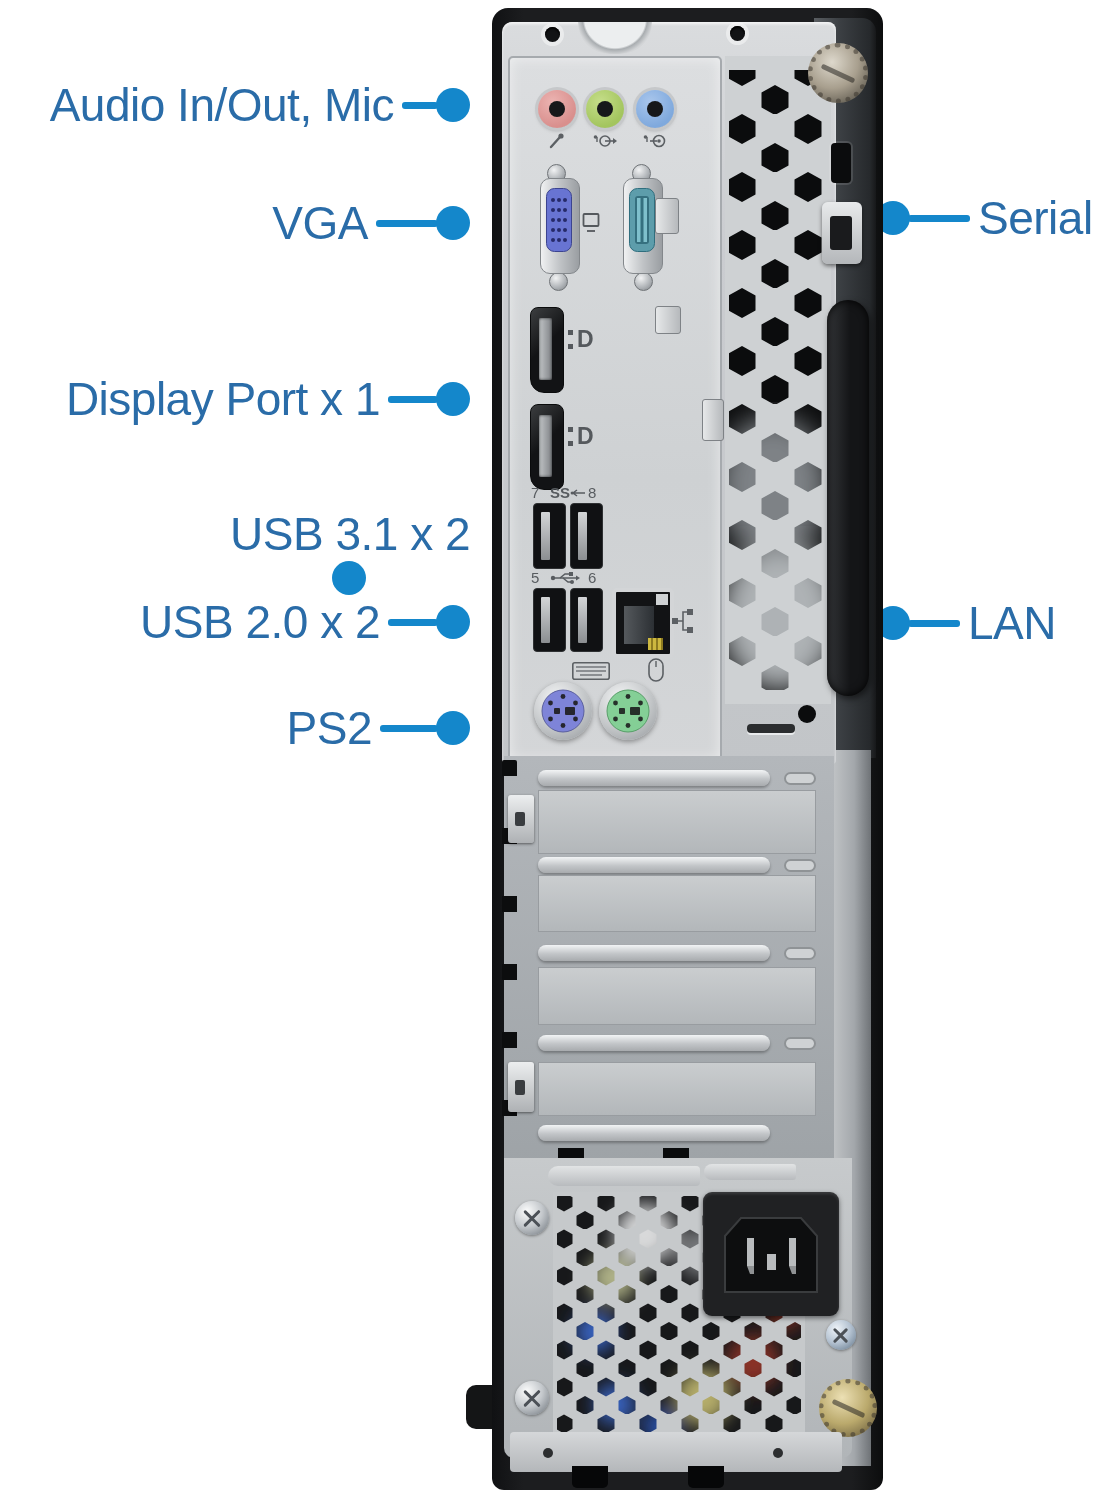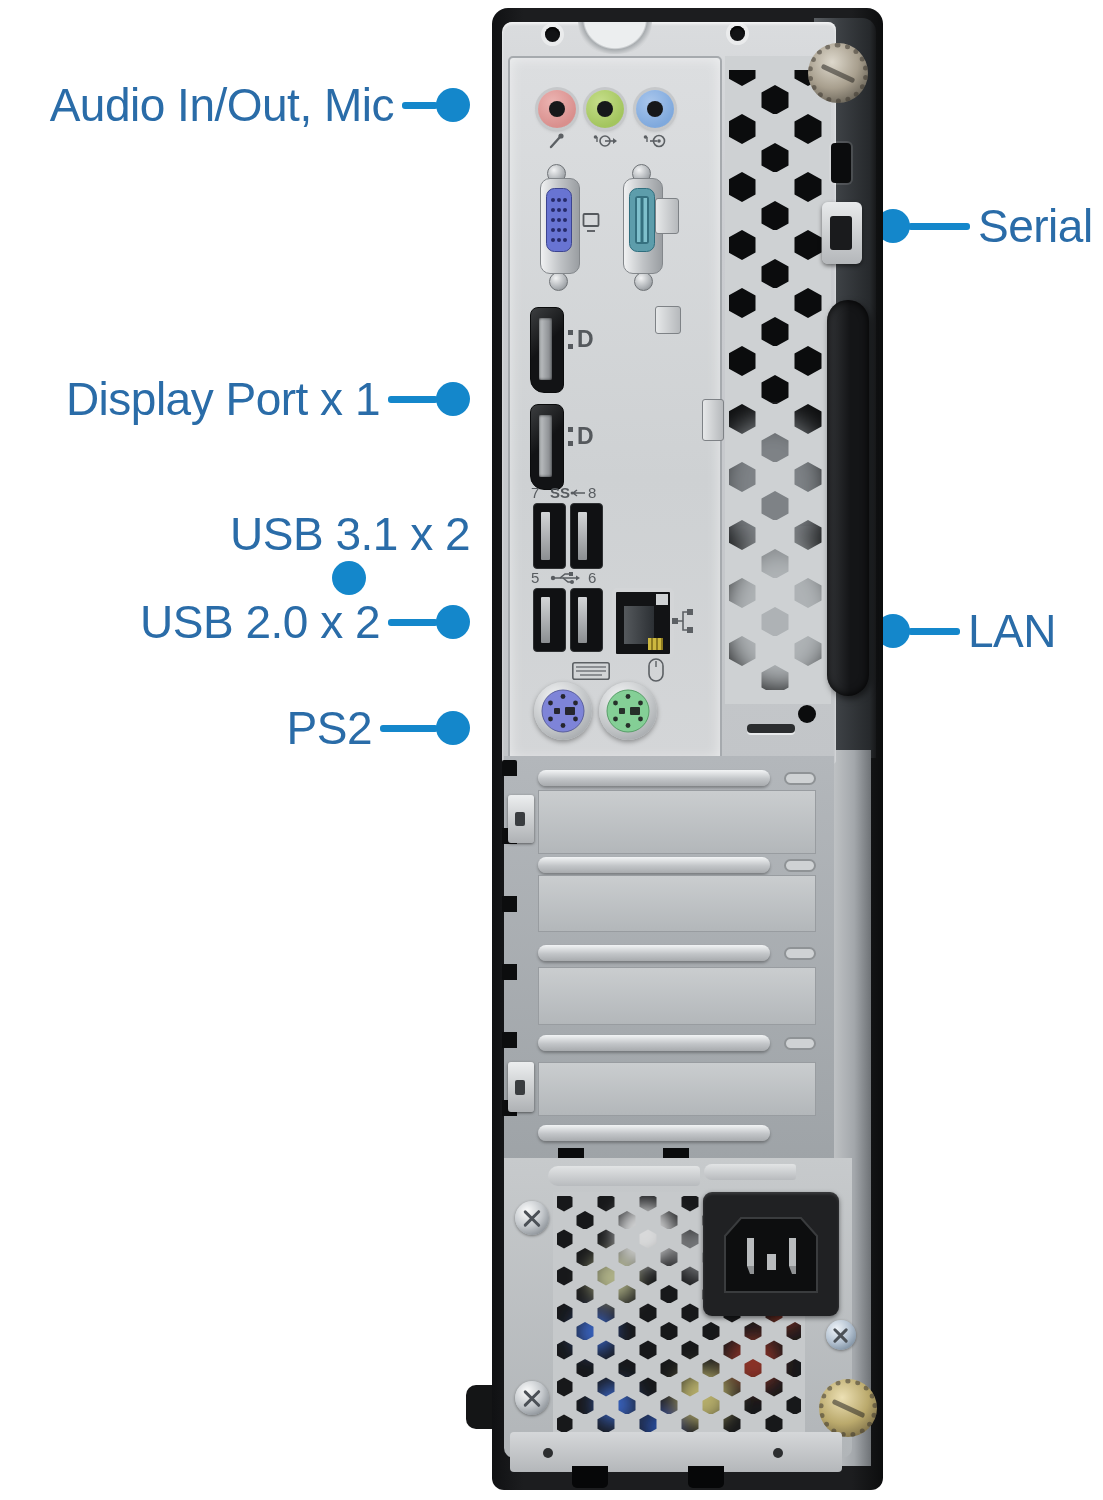--- a/index.html
+++ b/index.html
@@ -8,21 +8,21 @@
   .abs{position:absolute;}
 
   
   .callout{position:absolute;display:flex;align-items:center;height:62px;}
   .callout-text{font-size:46px;font-weight:300;letter-spacing:-0.5px;color:#2a6ca8;white-space:nowrap;}
   .callout-line{height:7px;background:#1487cb;border-radius:3px;}
   .callout-dot{width:34px;height:34px;border-radius:50%;background:#1487cb;flex:0 0 auto;}
   .callout-left{right:633px;}
   .callout-left .callout-line{margin-left:8px;}
   .callout-left .callout-dot{margin-left:-2px;}
-  .callout-right{left:876px;margin-top:8px;}
+  .callout-right{left:876px;}
   .callout-right .callout-line{margin-right:8px;}
   .callout-right .callout-dot{margin-right:-2px;}
   #co-audio{top:74px;} #co-audio .callout-line{width:36px;}
   #co-vga{top:192px;}  #co-vga .callout-line{width:62px;}
   #co-dp{top:368px;}   #co-dp .callout-line{width:50px;}
   #co-usb31{top:507px;flex-direction:column;}#co-usb31 .callout-line{width:50px;}
   #co-usb20{top:591px;}#co-usb20 .callout-line{width:50px;}
   #co-ps2{top:697px;}  #co-ps2 .callout-line{width:58px;}
   #co-serial{top:187px;} #co-serial .callout-line{width:62px;}
   #co-lan{top:592px;}    #co-lan .callout-line{width:52px;}
@@ -158,20 +158,25 @@
   .icon-svg{position:absolute;}
   svg{display:block;}
 </style>
 </head>
 <body>
 
 <div class="canvas">
 
   <div class="callout callout-left" id="co-audio">
     <span class="callout-text">Audio In/Out, Mic</span>
+    <span class="callout-line"></span>
+    <span class="callout-dot"></span>
+  </div>
+  <div class="callout callout-left" id="co-vga">
+    <span class="callout-text">VGA</span>
     <span class="callout-line"></span>
     <span class="callout-dot"></span>
   </div>
   <div class="callout callout-left" id="co-dp">
     <span class="callout-text">Display Port x 1</span>
     <span class="callout-line"></span>
     <span class="callout-dot"></span>
   </div>
   <div class="callout callout-left" id="co-usb31">
     <span class="callout-text">USB 3.1 x 2</span>

